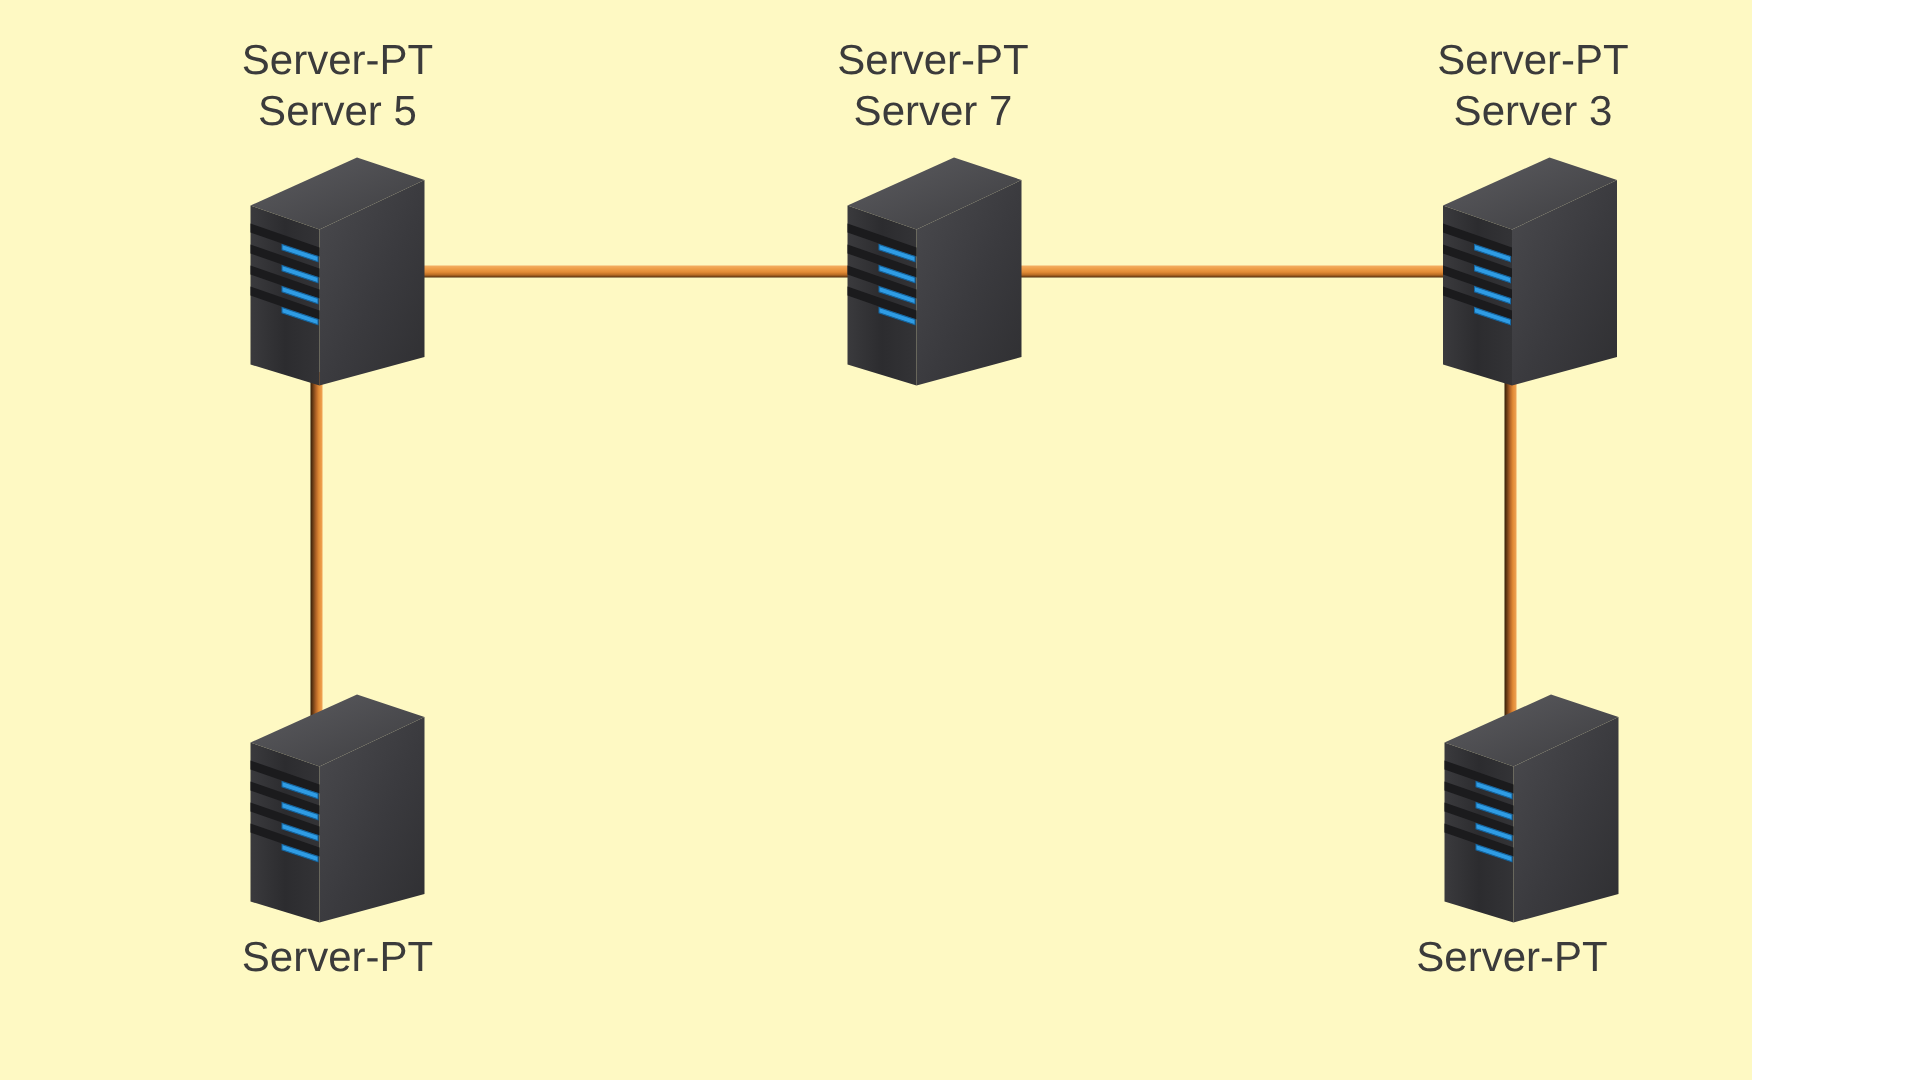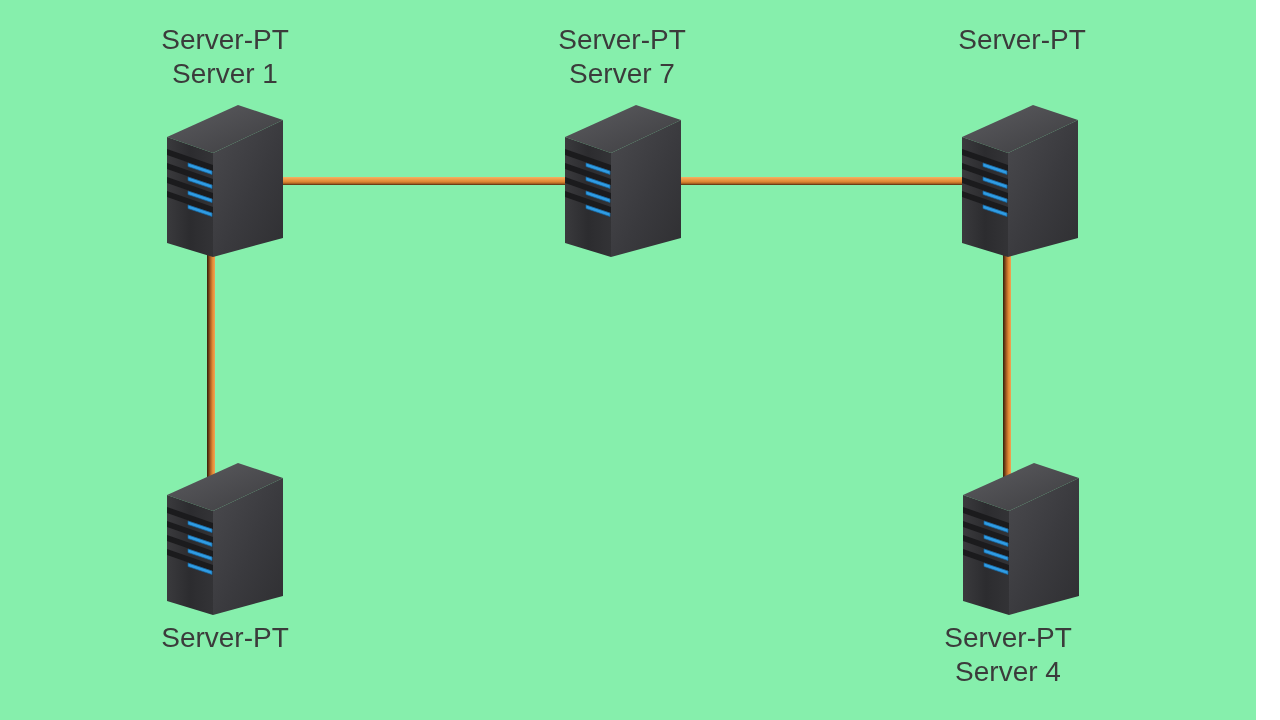--- a/index.html
+++ b/index.html
@@ -2,23 +2,23 @@
 <html><head>
 <meta charset="utf-8">
 <style>
   html, body {
     margin: 0;
     padding: 0;
     background: #ffffff;
   }
   .stage {
     position: relative;
-    width: 1256px;
+    width: 1168px;
     height: 720px;
-    background: #86efac;
+    background: #fef9c3;
     overflow: hidden;
     font-family: "Liberation Sans", sans-serif;
   }
   .cable {
     position: absolute;
     z-index: 1;
   }
   .cable-h {
     background: linear-gradient(to bottom,
       #f4b066 0%, #ee9f4a 25%, #e28b35 55%, #b96c24 78%, #4f2c0e 100%);
@@ -85,21 +85,21 @@
         <g stroke="#15659f" stroke-width="0.7">
           <polygon points="22,59 46,67 46,70.5 22,62.5" fill="#2f9ce4"></polygon>
           <polygon points="22,73 46,81 46,84.5 22,76.5" fill="#2f9ce4"></polygon>
           <polygon points="22,87 46,95 46,98.5 22,90.5" fill="#2f9ce4"></polygon>
           <polygon points="22,101 46,109 46,112.5 22,104.5" fill="#2f9ce4"></polygon>
         </g>
       </svg>
     </div>
     <div class="device-label" style="left: 105px; top: 23px;">
       <div>Server-PT</div>
-      <div>Server 1</div>
+      <div>Server 5</div>
     </div>
 
     <div class="device" style="left: 564px; top: 104px;">
       <svg viewBox="0 0 118 155" width="118" height="155">
         <defs>
           <linearGradient id="gTop" x1="0" y1="0" x2="1" y2="1">
             <stop offset="0" stop-color="#5c5c60"></stop>
             <stop offset="1" stop-color="#3d3d40"></stop>
           </linearGradient>
           <linearGradient id="gFront" x1="0" y1="0" x2="1" y2="0">
@@ -165,20 +165,21 @@
         <g stroke="#15659f" stroke-width="0.7">
           <polygon points="22,59 46,67 46,70.5 22,62.5" fill="#2f9ce4"></polygon>
           <polygon points="22,73 46,81 46,84.5 22,76.5" fill="#2f9ce4"></polygon>
           <polygon points="22,87 46,95 46,98.5 22,90.5" fill="#2f9ce4"></polygon>
           <polygon points="22,101 46,109 46,112.5 22,104.5" fill="#2f9ce4"></polygon>
         </g>
       </svg>
     </div>
     <div class="device-label" style="left: 902px; top: 23px;">
       <div>Server-PT</div>
+      <div>Server 3</div>
     </div>
 
     <div class="device" style="left: 166px; top: 462px;">
       <svg viewBox="0 0 118 155" width="118" height="155">
         <defs>
           <linearGradient id="gTop" x1="0" y1="0" x2="1" y2="1">
             <stop offset="0" stop-color="#5c5c60"></stop>
             <stop offset="1" stop-color="#3d3d40"></stop>
           </linearGradient>
           <linearGradient id="gFront" x1="0" y1="0" x2="1" y2="0">
@@ -243,15 +244,14 @@
         <g stroke="#15659f" stroke-width="0.7">
           <polygon points="22,59 46,67 46,70.5 22,62.5" fill="#2f9ce4"></polygon>
           <polygon points="22,73 46,81 46,84.5 22,76.5" fill="#2f9ce4"></polygon>
           <polygon points="22,87 46,95 46,98.5 22,90.5" fill="#2f9ce4"></polygon>
           <polygon points="22,101 46,109 46,112.5 22,104.5" fill="#2f9ce4"></polygon>
         </g>
       </svg>
     </div>
     <div class="device-label" style="left: 888px; top: 621px;">
       <div>Server-PT</div>
-      <div>Server 4</div>
     </div>
   </div>
 
 </body></html>

